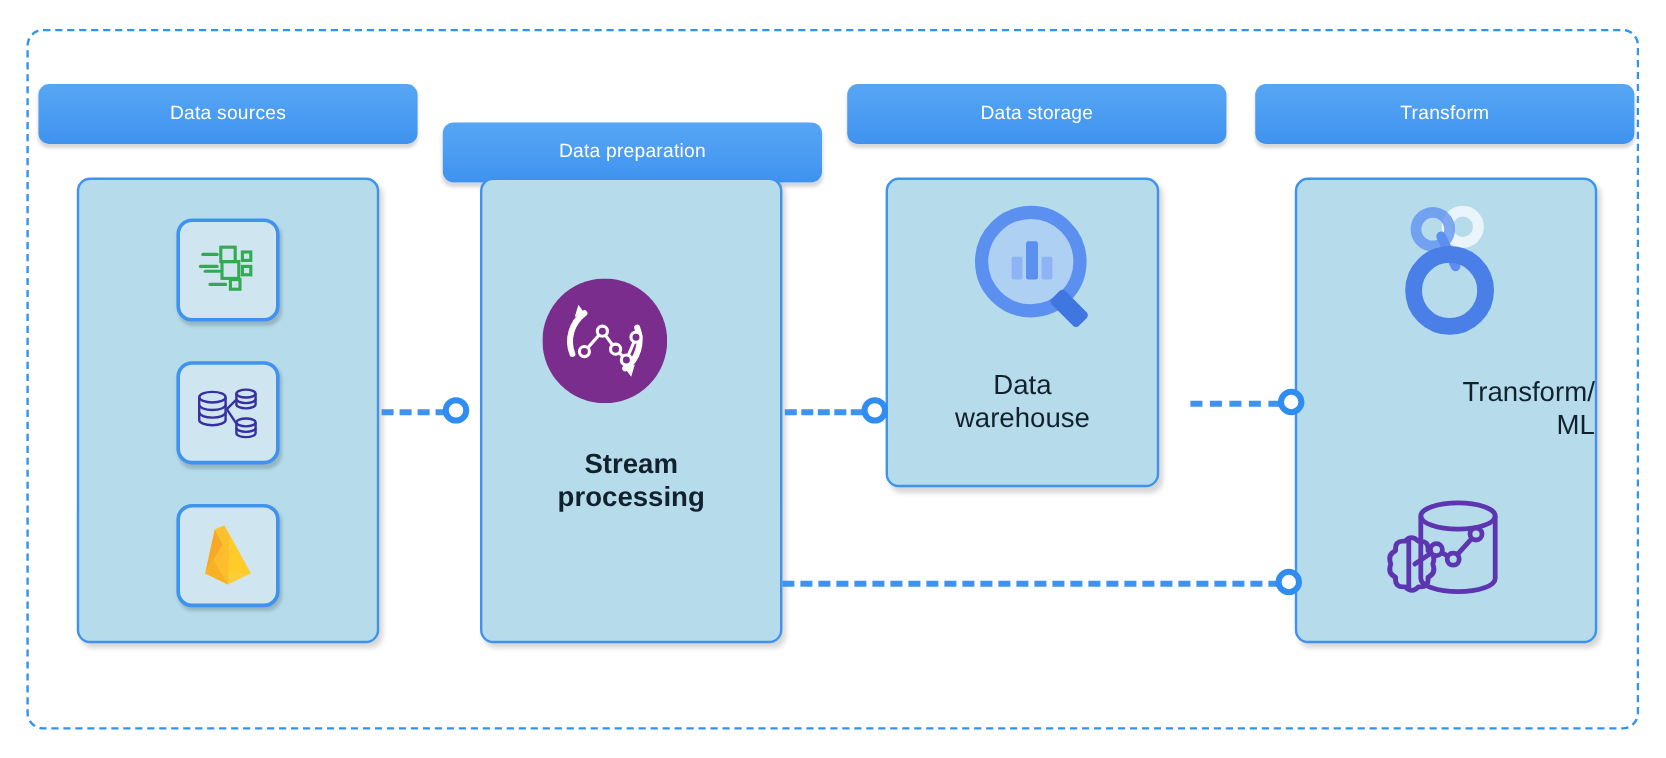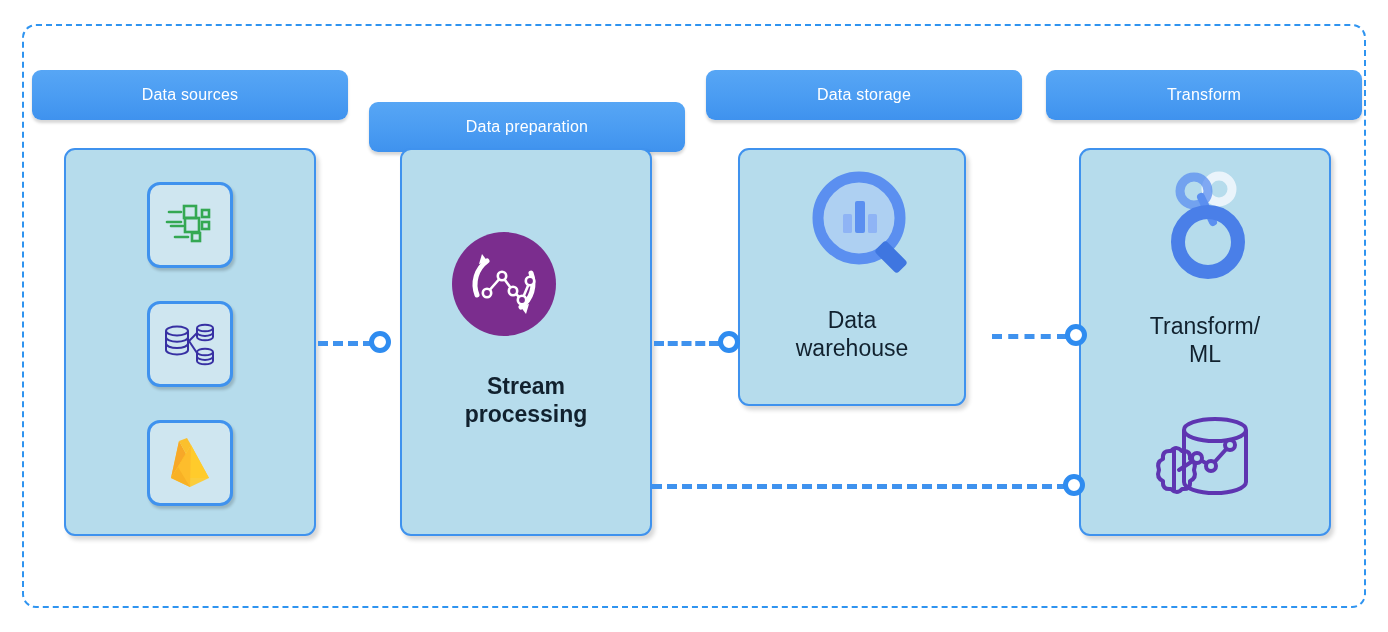--- a/index.html
+++ b/index.html
@@ -211,21 +211,21 @@
 
     <div class="center-icon" style="left:80px;top:20px;">
       <svg width="92" height="110" viewBox="0 0 92 110">
         <circle cx="58" cy="19" r="13" fill="none" stroke="#eaf4fb" stroke-width="9"></circle>
         <path d="M33 21 m-14 0 a14 14 0 1 0 28 0 a14 14 0 1 0 -28 0" fill="none" stroke="#5b8ff0" stroke-width="9" opacity=".75"></path>
         <path d="M40 27 L52 52" stroke="#5b8ff0" stroke-width="8" stroke-linecap="round"></path>
         <circle cx="47" cy="72" r="30" fill="none" stroke="#4a7fe8" stroke-width="14"></circle>
       </svg>
     </div>
 
-    <div class="node-label" style="top:162px;">
+    <div class="node-label" style="top:162px;text-align:right;">
       <div>Transform/</div>
       <div>ML</div>
     </div>
 
     <div class="center-icon" style="left:72px;top:258px;">
       <svg width="108" height="98" viewBox="0 0 108 98">
         <g stroke="#5e35b1" stroke-width="4" fill="none">
           <ellipse cx="62" cy="22" rx="31" ry="11"></ellipse>
           <path d="M31 22 v52 a31 11 0 0 0 62 0 v-52"></path>
         </g>

